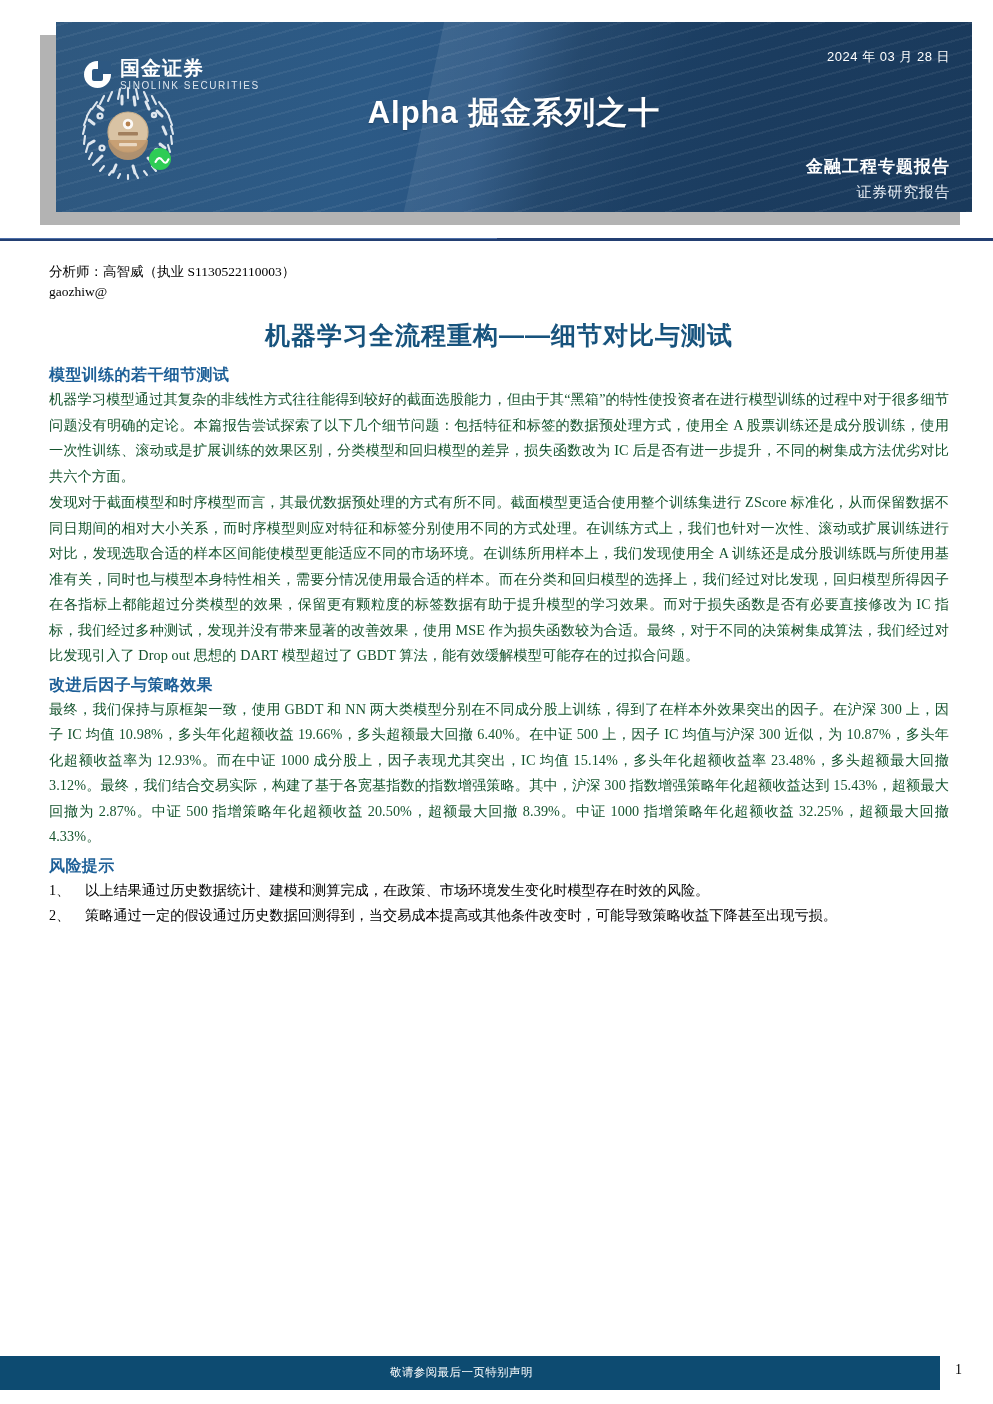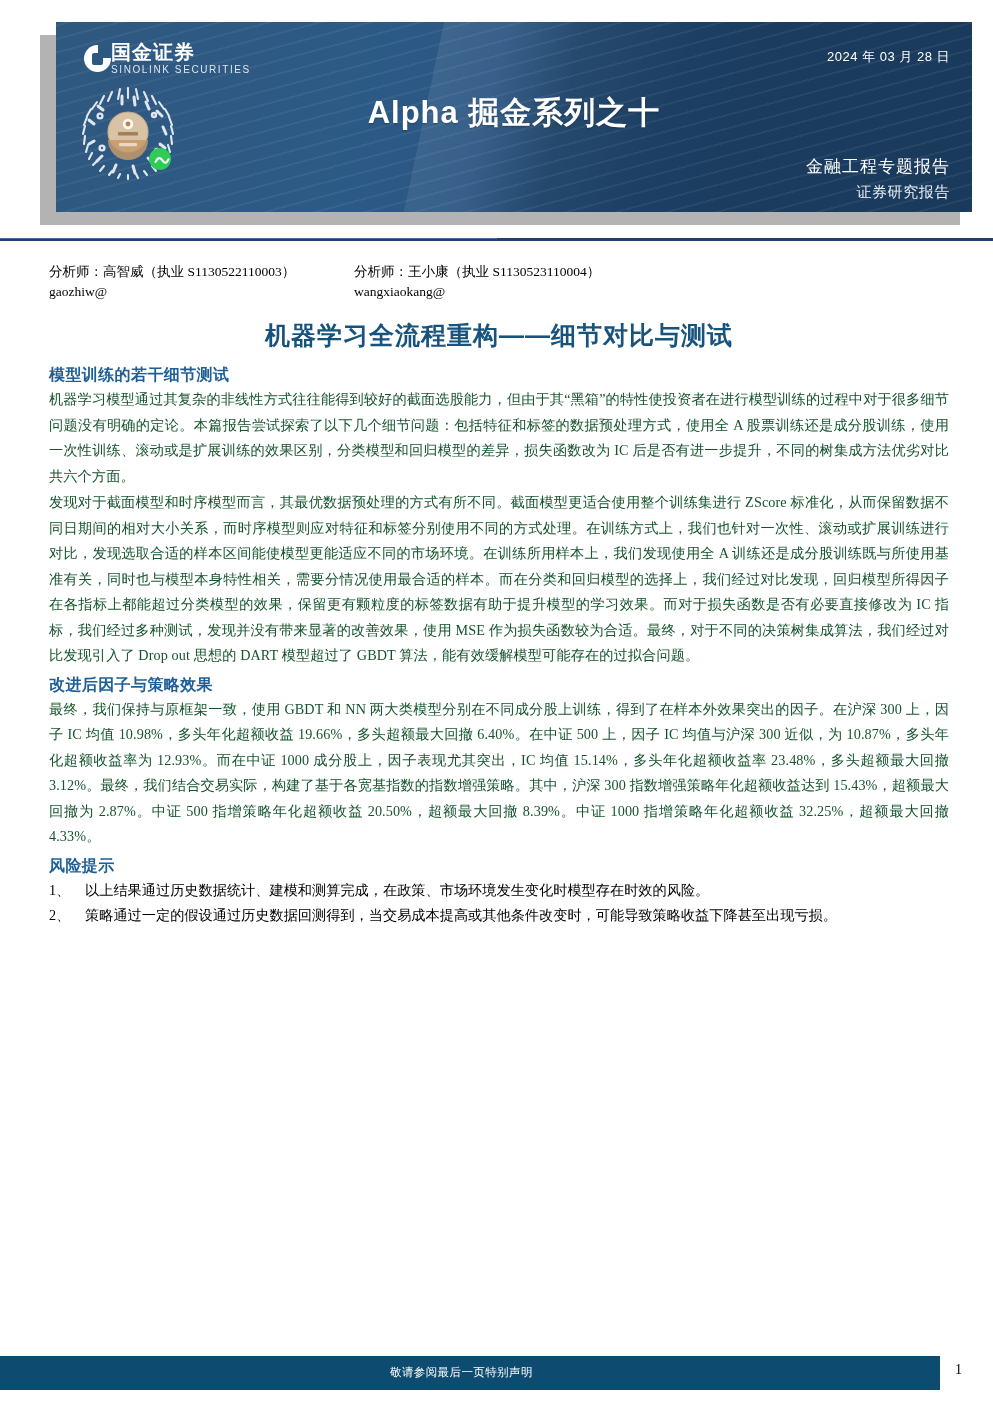--- a/index.html
+++ b/index.html
@@ -62,23 +62,24 @@
     height: 150%;
     background: linear-gradient(100deg, rgba(255,255,255,0.09), rgba(255,255,255,0.0) 70%);
     transform: skewX(-12deg);
     pointer-events: none;
   }
 
   
   .logo-block {
     position: absolute;
     left: 28px;
-    top: 20px;
+    top: 36px;
     display: flex;
     align-items: center;
+    gap: 9px;
   }
   .logo-mark {
     width: 27px;
     height: 27px;
     position: relative;
   }
   .logo-mark .ring {
     position: absolute;
     inset: 0;
     border-radius: 50%;
@@ -139,21 +140,21 @@
     font-size: 13px;
     letter-spacing: 0.5px;
     white-space: nowrap;
   }
   .banner-subject {
     position: absolute;
     right: 22px;
     top: 133px;
     color: #ffffff;
     font-family: "Liberation Sans", sans-serif;
-    font-weight: normal;
+    font-weight: bold;
     font-size: 17px;
     letter-spacing: 1px;
     white-space: nowrap;
   }
   .banner-kind {
     position: absolute;
     right: 22px;
     top: 161px;
     color: #e8eef5;
     font-family: "Liberation Sans", sans-serif;
@@ -396,24 +397,20 @@
 
 <div class="rule-thin"></div>
 
 <div class="content">
 
   <div class="analysts">
     <div class="analyst-col">
       <div class="analyst-line">分析师：高智威（执业 S1130522110003）</div>
       <div class="analyst-mail">gaozhiw@</div>
     </div>
-    <div class="analyst-col second">
-      <div class="analyst-line">分析师：王小康（执业 S1130523110004）</div>
-      <div class="analyst-mail">wangxiaokang@</div>
-    </div>
   </div>
 
   <div class="doc-title">机器学习全流程重构——细节对比与测试</div>
 
   <div class="sec-head">模型训练的若干细节测试</div>
   <p class="body-text">机器学习模型通过其复杂的非线性方式往往能得到较好的截面选股能力，但由于其“黑箱”的特性使投资者在进行模型训练的过程中对于很多细节问题没有明确的定论。本篇报告尝试探索了以下几个细节问题：包括特征和标签的数据预处理方式，使用全 A 股票训练还是成分股训练，使用一次性训练、滚动或是扩展训练的效果区别，分类模型和回归模型的差异，损失函数改为 IC 后是否有进一步提升，不同的树集成方法优劣对比共六个方面。</p>
   <p class="body-text">发现对于截面模型和时序模型而言，其最优数据预处理的方式有所不同。截面模型更适合使用整个训练集进行 ZScore 标准化，从而保留数据不同日期间的相对大小关系，而时序模型则应对特征和标签分别使用不同的方式处理。在训练方式上，我们也针对一次性、滚动或扩展训练进行对比，发现选取合适的样本区间能使模型更能适应不同的市场环境。在训练所用样本上，我们发现使用全 A 训练还是成分股训练既与所使用基准有关，同时也与模型本身特性相关，需要分情况使用最合适的样本。而在分类和回归模型的选择上，我们经过对比发现，回归模型所得因子在各指标上都能超过分类模型的效果，保留更有颗粒度的标签数据有助于提升模型的学习效果。而对于损失函数是否有必要直接修改为 IC 指标，我们经过多种测试，发现并没有带来显著的改善效果，使用 MSE 作为损失函数较为合适。最终，对于不同的决策树集成算法，我们经过对比发现引入了 Drop out 思想的 DART 模型超过了 GBDT 算法，能有效缓解模型可能存在的过拟合问题。</p>
 
   <div class="sec-head tight">改进后因子与策略效果</div>
   <p class="body-text">最终，我们保持与原框架一致，使用 GBDT 和 NN 两大类模型分别在不同成分股上训练，得到了在样本外效果突出的因子。在沪深 300 上，因子 IC 均值 10.98%，多头年化超额收益 19.66%，多头超额最大回撤 6.40%。在中证 500 上，因子 IC 均值与沪深 300 近似，为 10.87%，多头年化超额收益率为 12.93%。而在中证 1000 成分股上，因子表现尤其突出，IC 均值 15.14%，多头年化超额收益率 23.48%，多头超额最大回撤 3.12%。最终，我们结合交易实际，构建了基于各宽基指数的指数增强策略。其中，沪深 300 指数增强策略年化超额收益达到 15.43%，超额最大回撤为 2.87%。中证 500 指增策略年化超额收益 20.50%，超额最大回撤 8.39%。中证 1000 指增策略年化超额收益 32.25%，超额最大回撤 4.33%。</p>

